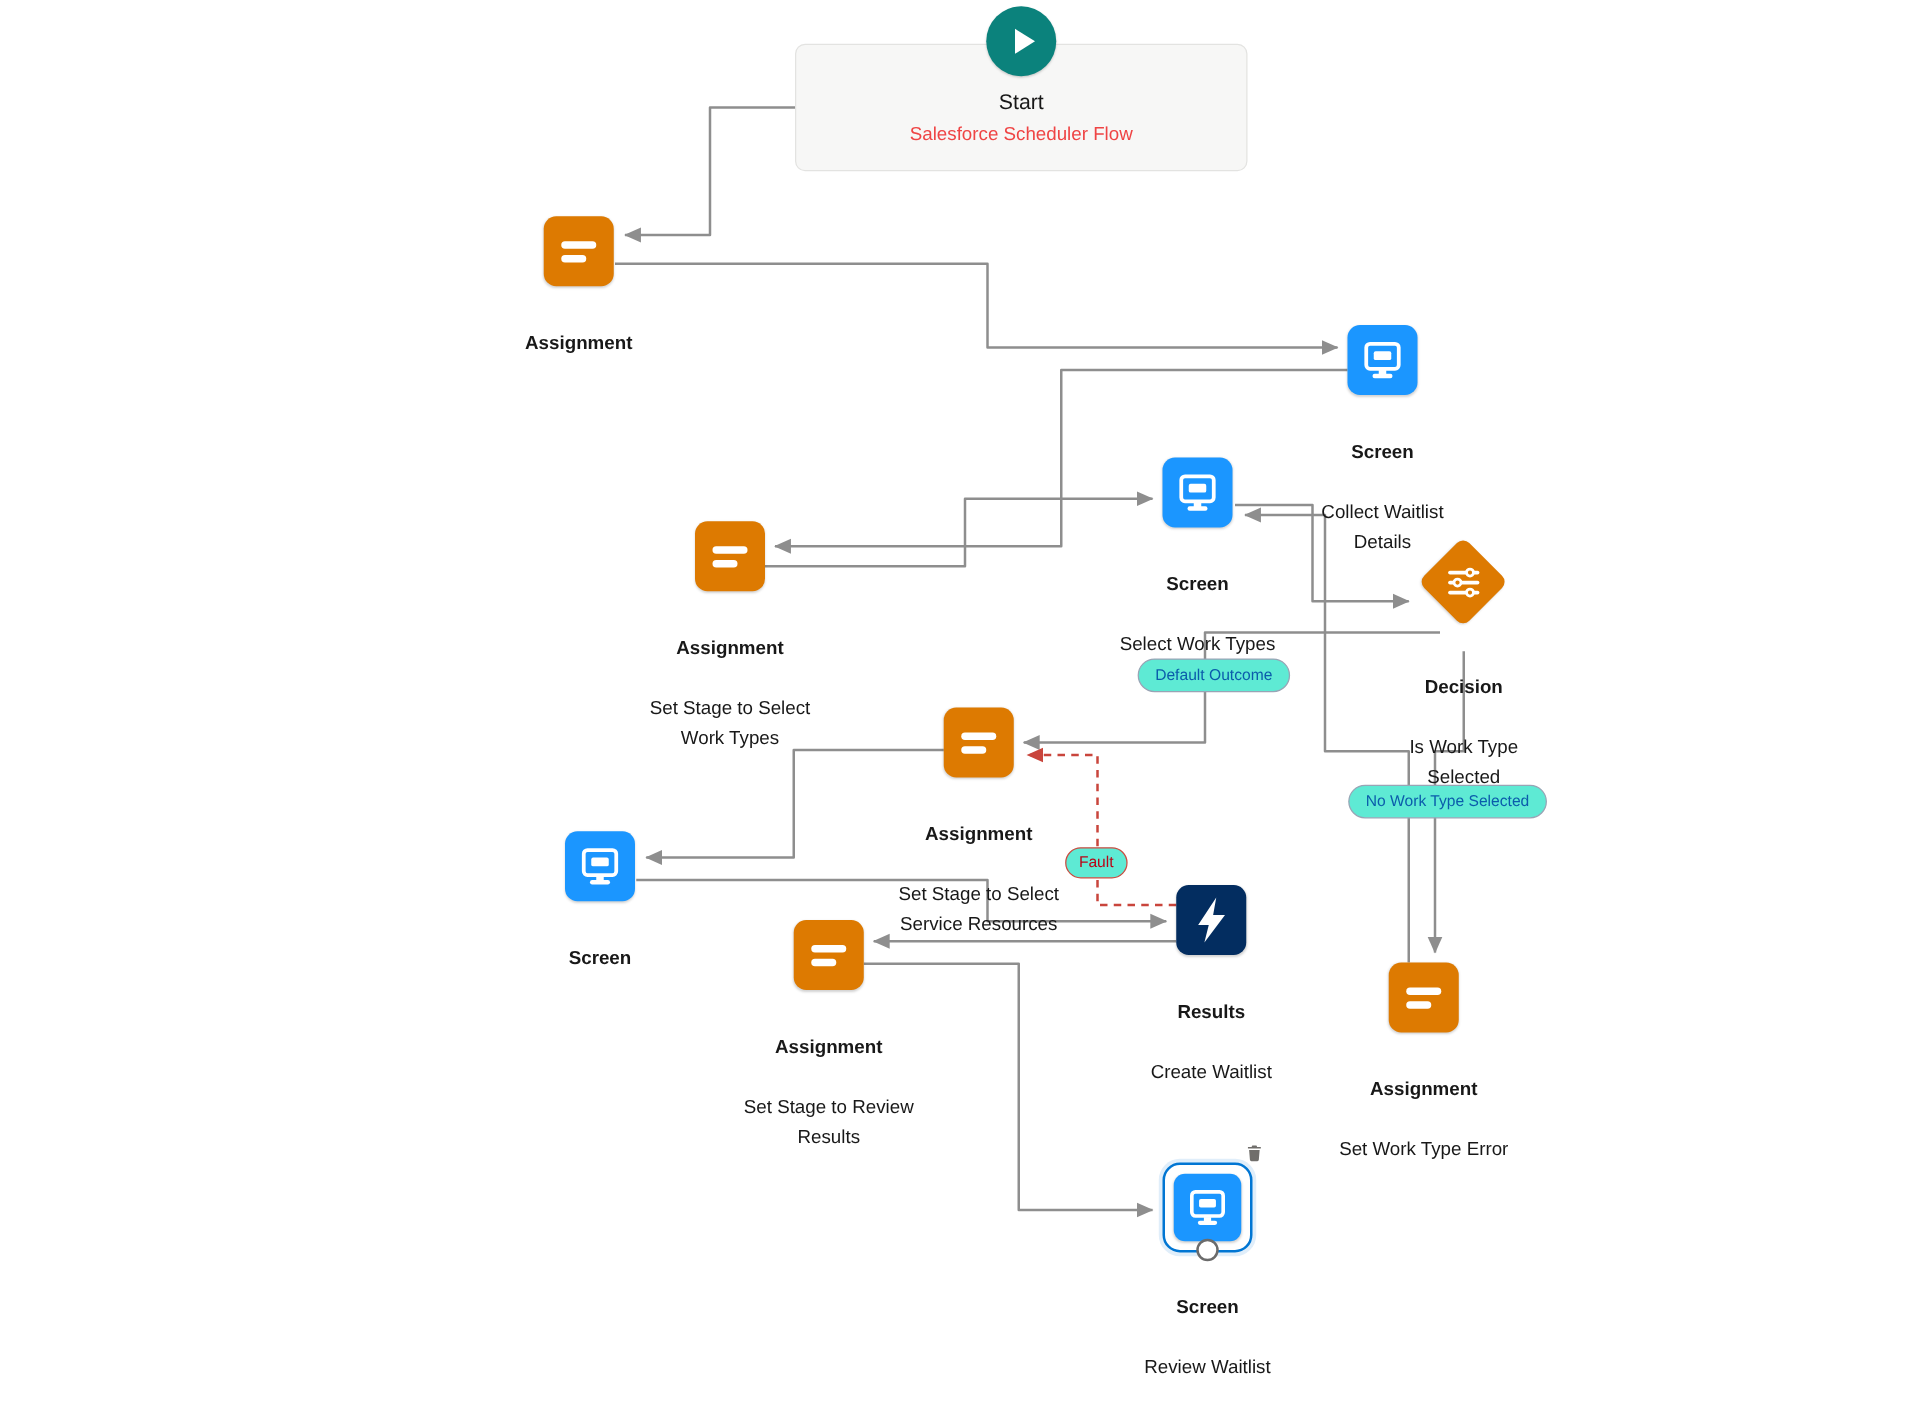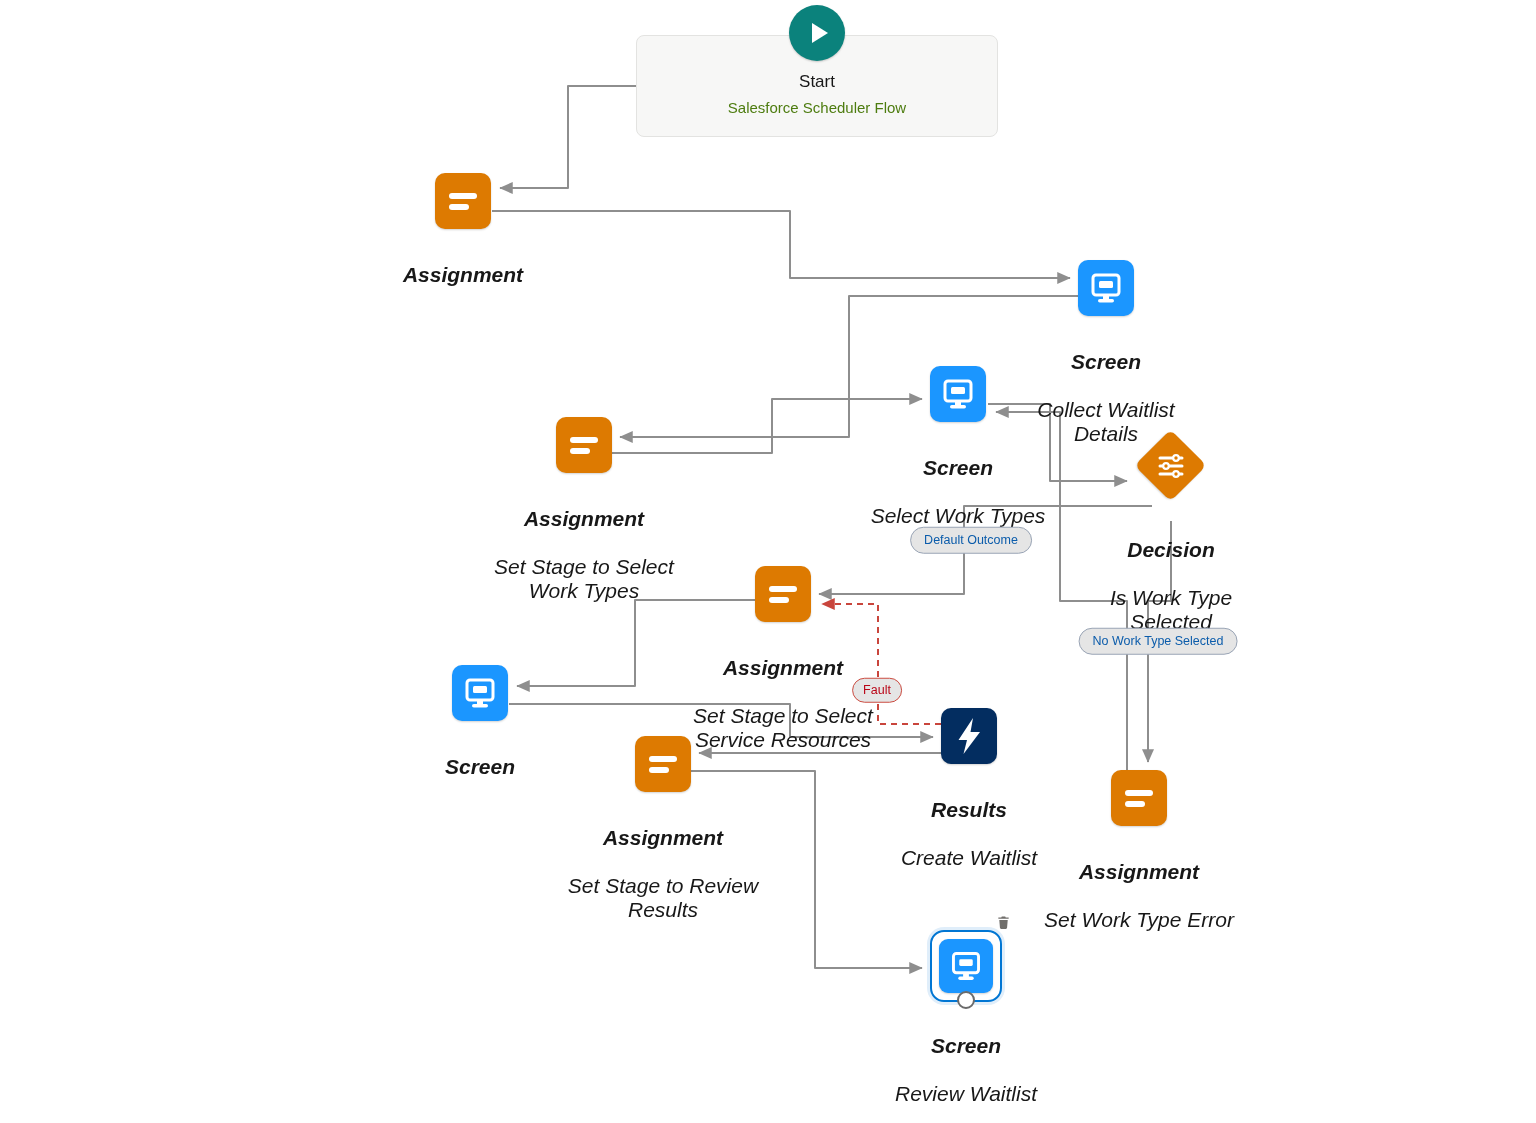--- a/index.html
+++ b/index.html
@@ -25,34 +25,33 @@
   .icon-screen { background: #1B96FF; }
   .icon-action { background: #032D60; }
   .icon-assignment .bar { position: absolute; left: 14px; height: 6px; border-radius: 3px; background: #fff; }
   .icon-assignment .bar1 { top: 20px; width: 28px; }
   .icon-assignment .bar2 { top: 31px; width: 20px; }
   .icon56 svg { position: absolute; left: 0; top: 0; }
 
   .node-label {
     position: absolute; top: 66px; left: 50%; transform: translateX(-50%);
     width: 196px; text-align: center;
-    font-size: 21px; line-height: 24px; color: #181818;
+    font-size: 15px; line-height: 24px; color: #181818;
     white-space: pre-line;
-    font-style: italic;
   }
   .node-title { font-weight: bold; }
 
   
   .start-box {
     position: absolute; left: 636px; top: 35px; width: 362px; height: 102px;
     background: #F7F7F6; border: 1px solid #E3E3E1; border-radius: 8px;
     z-index: 2; text-align: center; padding-top: 36px;
   }
   .start-title { font-size: 17px; color: #181818; }
-  .start-subtitle { font-size: 15px; color: #4d7c0f; margin-top: 7px; }
+  .start-subtitle { font-size: 15px; color: #ef4444; margin-top: 7px; }
   .start-icon {
     position: absolute; left: 789px; top: 5px; width: 56px; height: 56px;
     background: #0B827C; border-radius: 50%; z-index: 3;
     display: flex; align-items: center; justify-content: center;
     box-shadow: 0 1px 2px rgba(0,0,0,.2);
   }
   .play-tri {
     width: 0; height: 0; margin-left: 5px;
     border-left: 16px solid #fff;
     border-top: 10px solid transparent;
@@ -78,21 +77,21 @@
   .trash-btn { position: absolute; top: -17px; right: -11px; width: 15px; height: 15px; cursor: pointer; }
   .conn-handle {
     position: absolute; left: 50%; bottom: -9px; transform: translateX(-50%);
     width: 18px; height: 18px; background: #fff;
     border: 2.5px solid #6B6B6B; border-radius: 50%;
   }
 
   
   .badge {
     position: absolute; z-index: 3; transform: translate(-50%, -50%);
-    background: #e5e5e5; border: 1px solid #99A4B5; color: #0B5CAB;
+    background: #5eead4; border: 1px solid #99A4B5; color: #0B5CAB;
     font-size: 12.5px; line-height: 1; padding: 6px 13px; border-radius: 14px;
     white-space: nowrap;
   }
   .badge-fault { border-color: #CB4C41; color: #BA0517; padding: 5px 10px; margin-top: 28px; }
 </style>
 </head>
 <body>
 
 <div class="canvas">
 

